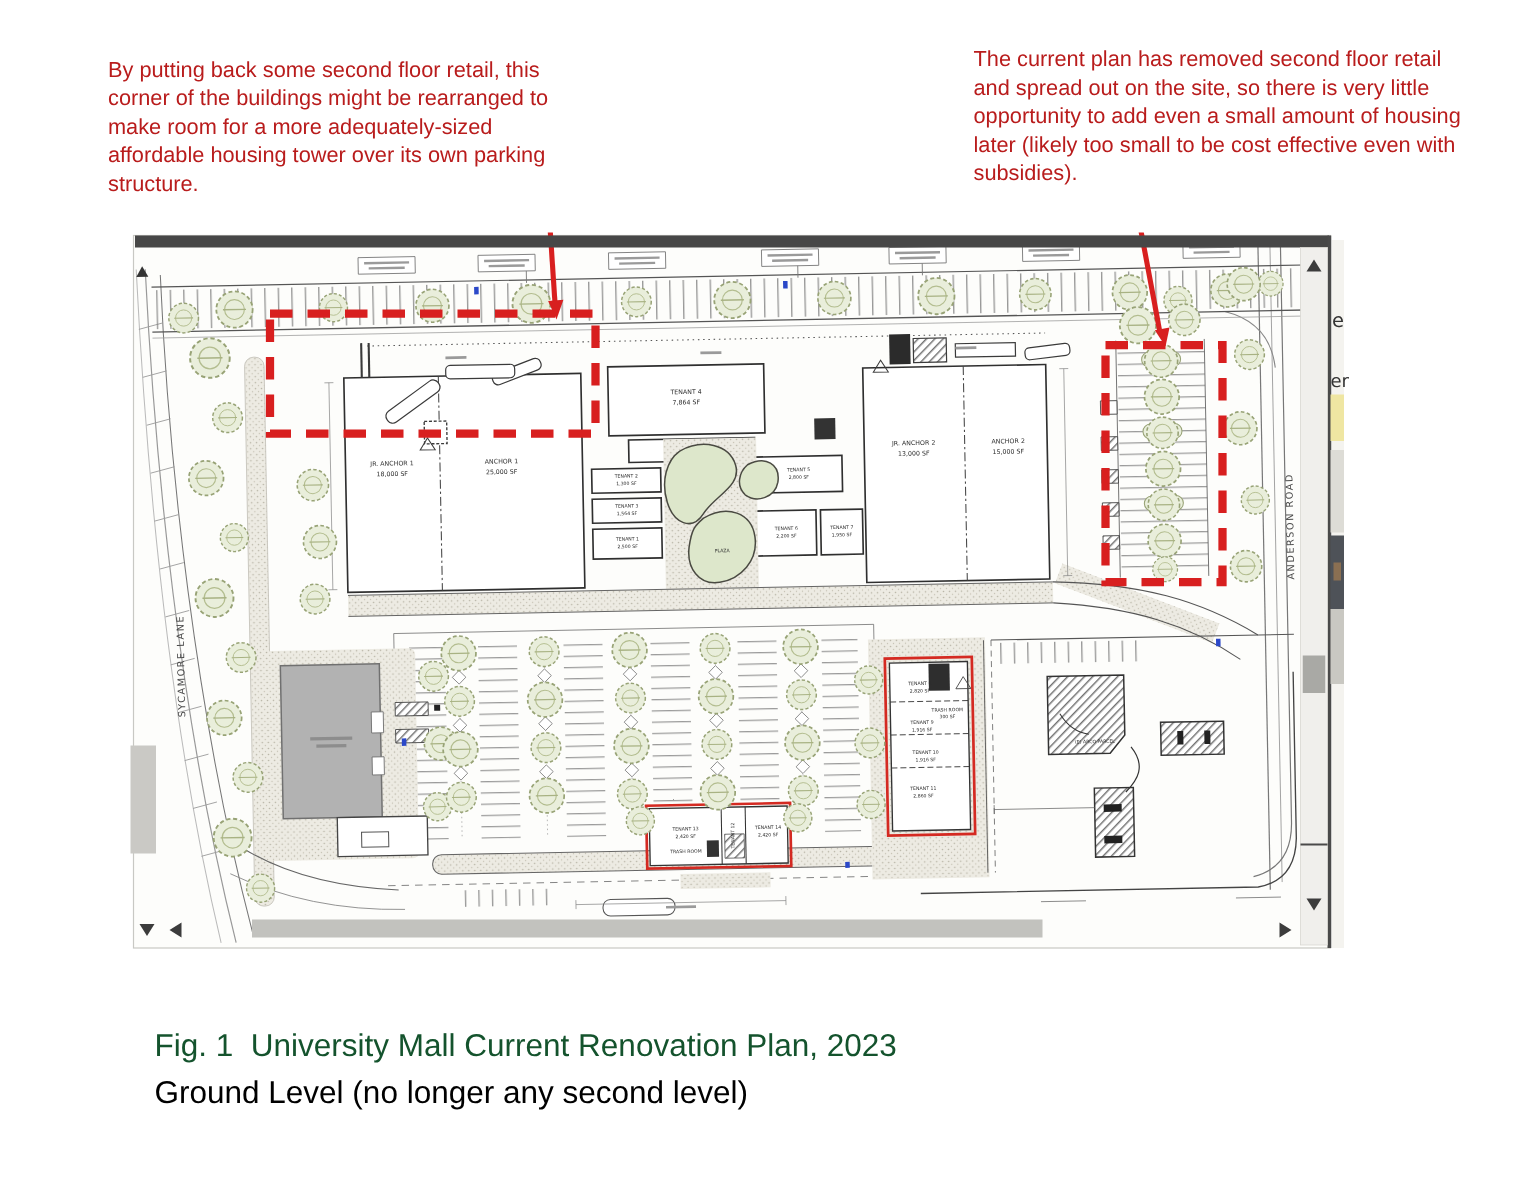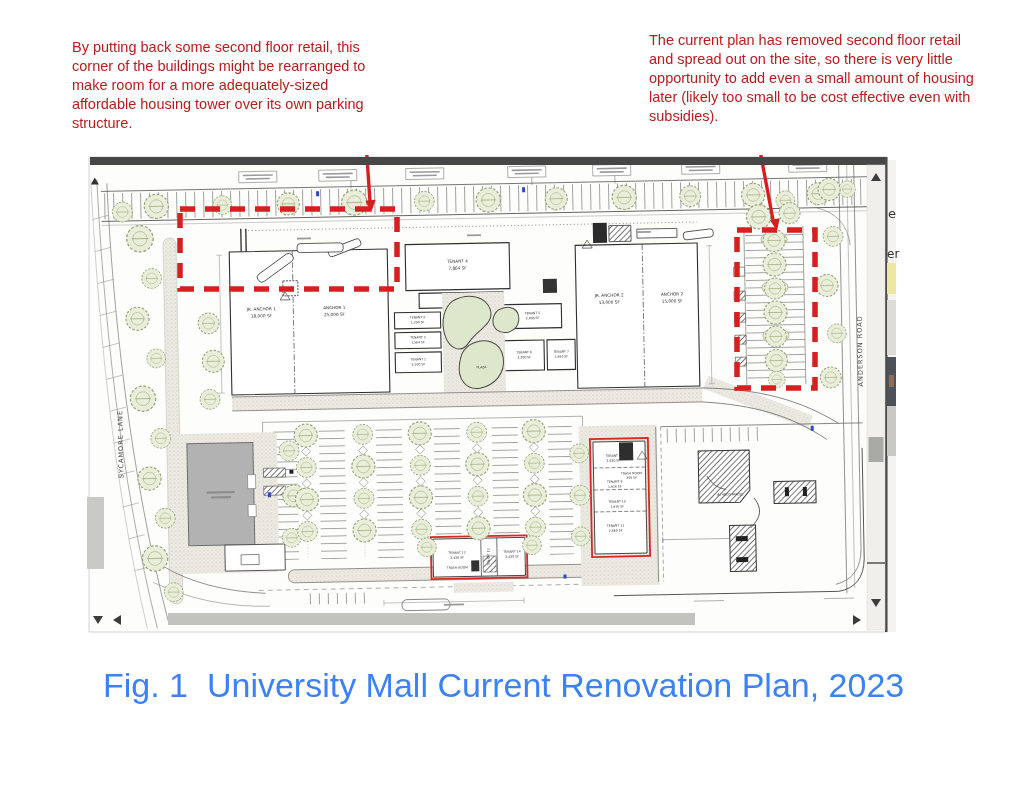--- a/index.html
+++ b/index.html
@@ -7,21 +7,21 @@
     width:1024px;height:791px;position:relative;background:#ffffff;
     font-family:"Liberation Sans",sans-serif;color:#1f1f1f;overflow:hidden;
   }
   .annotation{
     position:absolute;font-size:14.5px;line-height:19px;color:#b91c1c;margin:0;
   }
   #annotation-left{left:72px;top:38px;width:308px;}
   #annotation-right{left:619px;top:31px;width:325px;margin-left:30px;}
   #plan-viewer{position:absolute;left:85px;top:155px;width:830px;height:482px;}
   #figure-caption{position:absolute;left:103px;top:666px;}
-  #figure-title{font-size:34px;color:#3b82f6;white-space:pre-wrap;}
+  #figure-title{font-size:21px;color:#14532d;white-space:pre-wrap;margin-top:20px;}
   #figure-subtitle{font-size:21px;color:#000;margin-top:7px;}
   svg text{font-family:"DejaVu Sans",sans-serif;fill:#333;}
   svg .bld-label{font-size:4.2px;text-anchor:middle;fill:#2e2e2e;}
   svg .bld-label-sm{font-size:3.1px;text-anchor:middle;fill:#2e2e2e;}
   svg .street-label{font-size:6.5px;letter-spacing:1px;fill:#4a4a4a;}
 </style>
 </head>
 <body>
 
 <p class="annotation" id="annotation-left">By putting back some second floor retail, this corner of the buildings might be rearranged to make room for a more adequately-sized affordable housing tower over its own parking structure.</p>
@@ -461,13 +461,14 @@
     <rect x="887" y="300" width="9" height="55" fill="#dddcd6"></rect>
     <rect x="887" y="357" width="9" height="49" fill="#4e5258"></rect>
     <rect x="889" y="375" width="5" height="12" fill="#8a6f52"></rect>
     <rect x="887" y="406" width="9" height="50" fill="#c9c8c2"></rect>
   </g>
 </svg>
 </div>
 
 <div id="figure-caption">
   <div id="figure-title">Fig. 1  University Mall Current Renovation Plan, 2023</div>
+  <div id="figure-subtitle">Ground Level (no longer any second level)</div>
 </div>
 
 </body></html>

